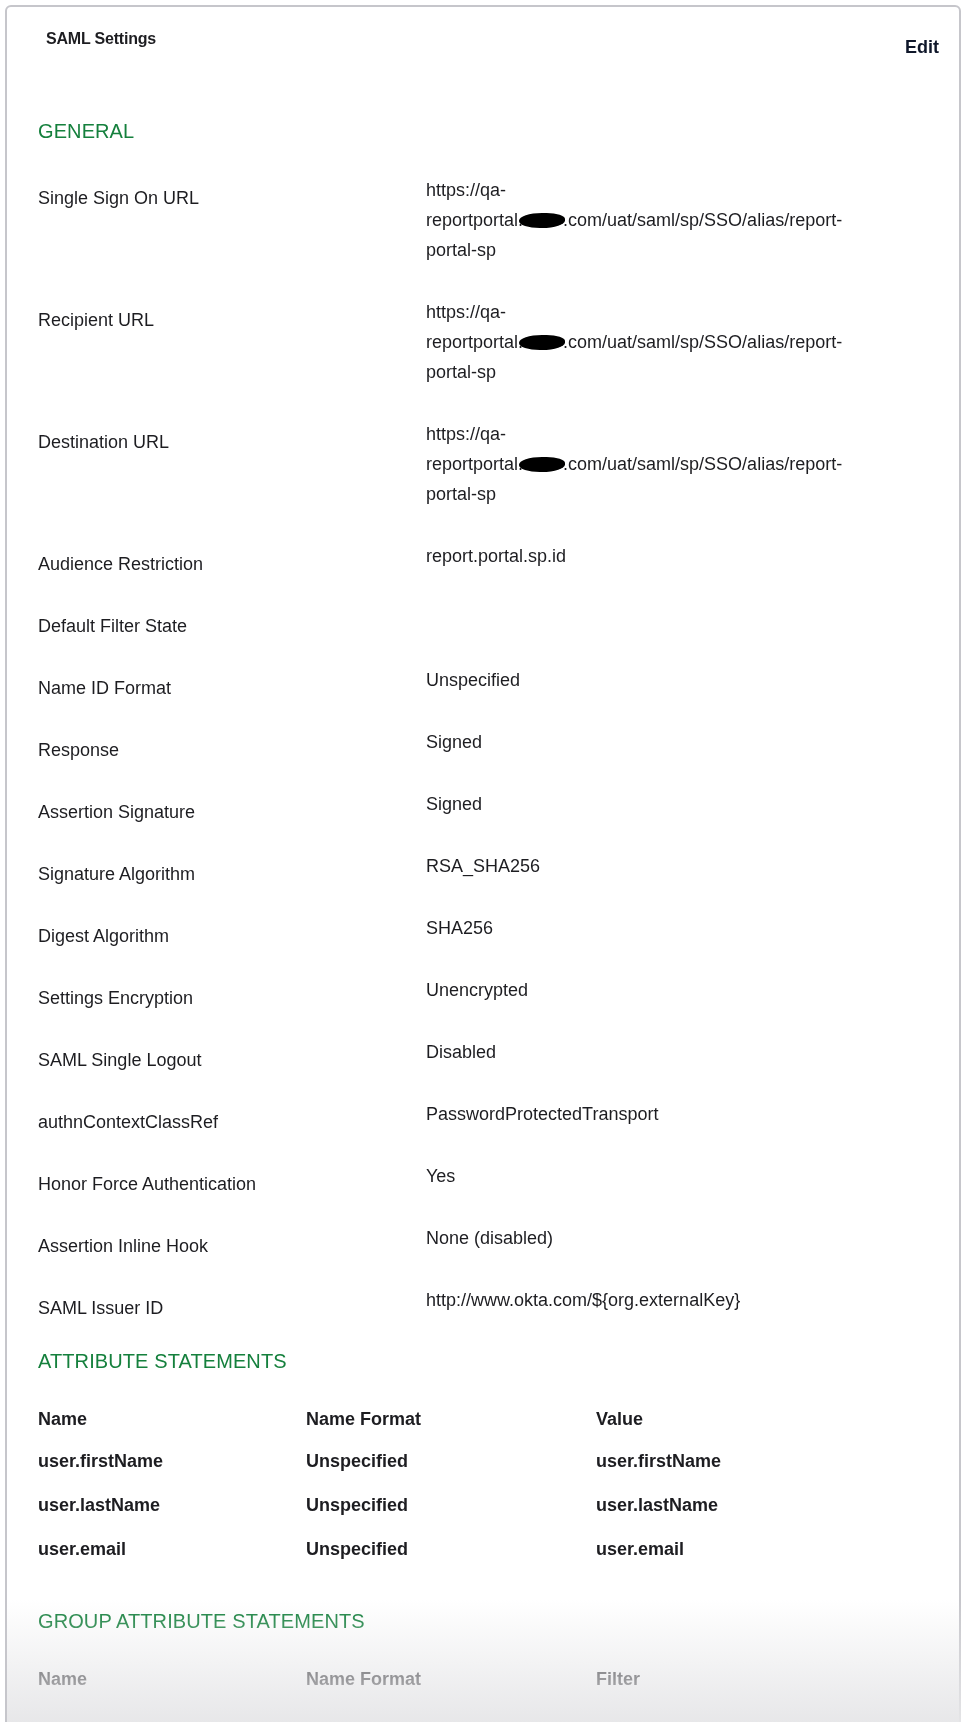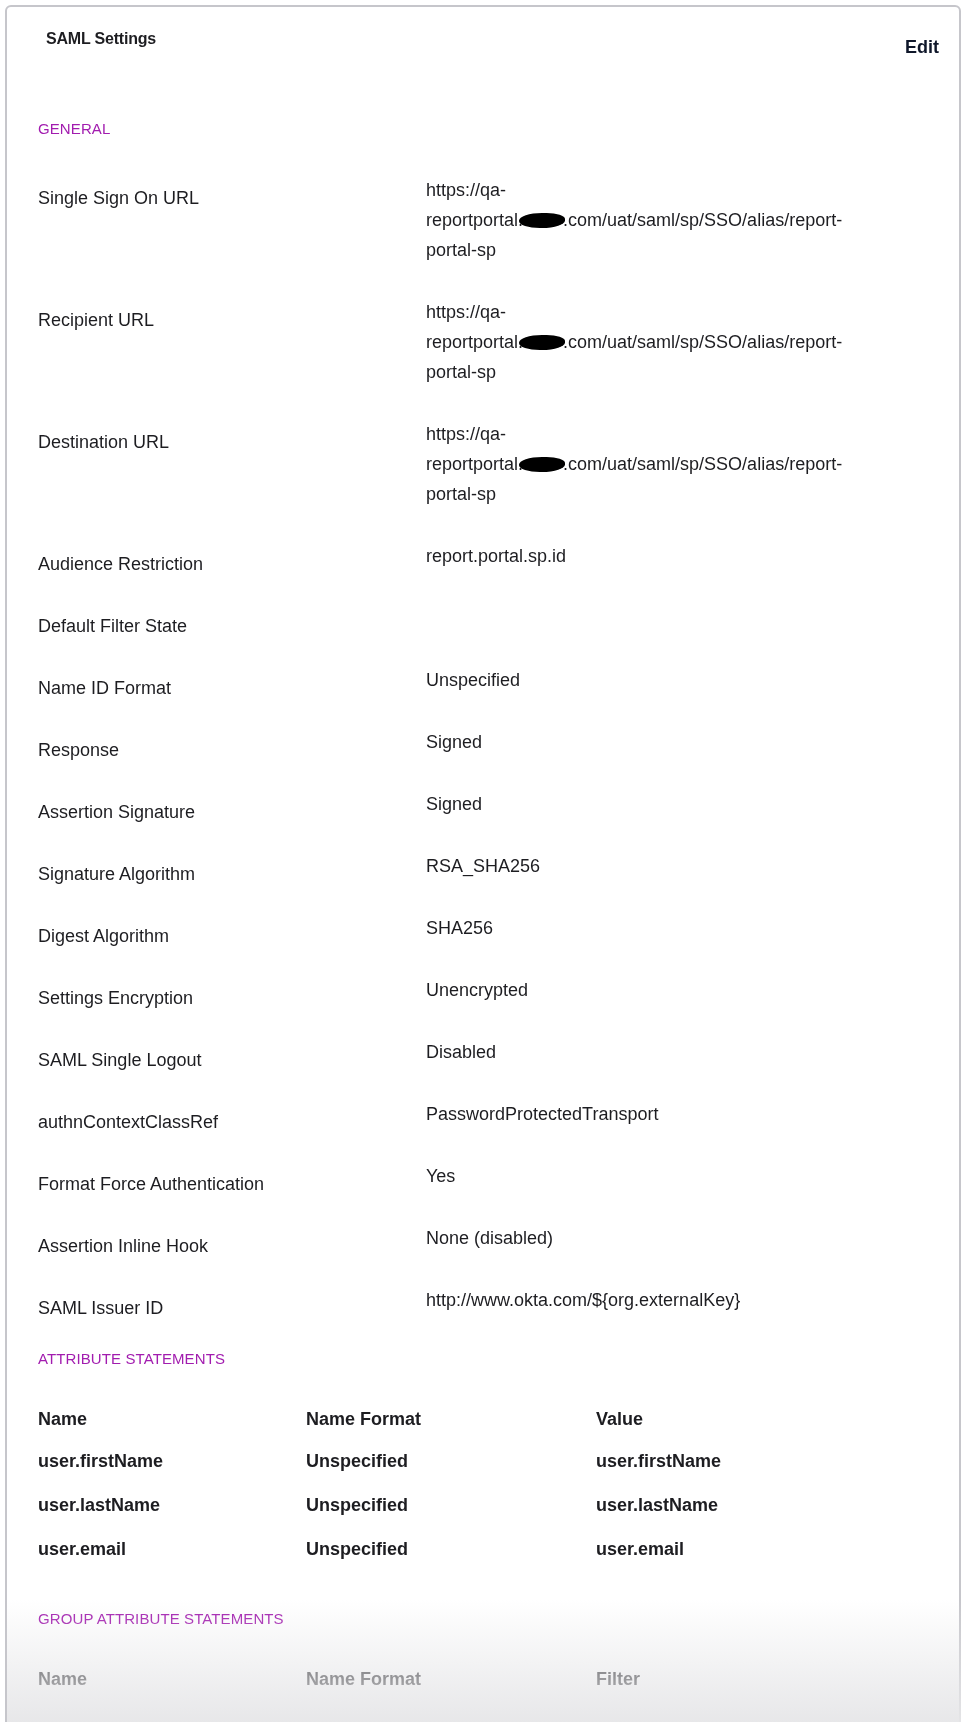--- a/index.html
+++ b/index.html
@@ -19,21 +19,21 @@
   }
   .title {
     position:absolute; left:46px; top:30px; font-size:16px; font-weight:bold; color:#1d1d21;
     letter-spacing:-0.2px;
   }
   .edit {
     position:absolute; left:905px; top:37px; font-size:18px; font-weight:bold; color:#0f172a;
     cursor:pointer; text-decoration:none;
   }
   .section {
-    position:absolute; left:38px; font-size:15px; color:#a21caf; letter-spacing:0.1px;
+    position:absolute; left:38px; font-size:20px; color:#15803d; letter-spacing:0.1px;
   }
   .row { position:absolute; left:38px; width:880px; font-size:18px; line-height:30px; }
   .row .label { position:absolute; left:0; top:0; width:360px;margin-top:8px; }
   .row .value { position:absolute; left:388px; top:0; width:500px; word-break:break-all; }
   .redact {
     display:inline-block; width:46px; height:15px; background:#000; border-radius:50% 40% 50% 45%;
     vertical-align:-2px; margin:0 -2px 0 -4px;
   }
   .trow { position:absolute; left:38px; width:880px; font-size:18px; line-height:26px; }
   .trow span { position:absolute; top:0;font-weight:bold; }
@@ -110,21 +110,21 @@
 </div>
 <div class="row" style="top:1037px">
   <span class="label">SAML Single Logout</span>
   <span class="value">Disabled</span>
 </div>
 <div class="row" style="top:1099px">
   <span class="label">authnContextClassRef</span>
   <span class="value">PasswordProtectedTransport</span>
 </div>
 <div class="row" style="top:1161px">
-  <span class="label">Format Force Authentication</span>
+  <span class="label">Honor Force Authentication</span>
   <span class="value">Yes</span>
 </div>
 <div class="row" style="top:1223px">
   <span class="label">Assertion Inline Hook</span>
   <span class="value">None (disabled)</span>
 </div>
 <div class="row" style="top:1285px">
   <span class="label">SAML Issuer ID</span>
   <span class="value">http://www.okta.com/${org.externalKey}</span>
 </div>

